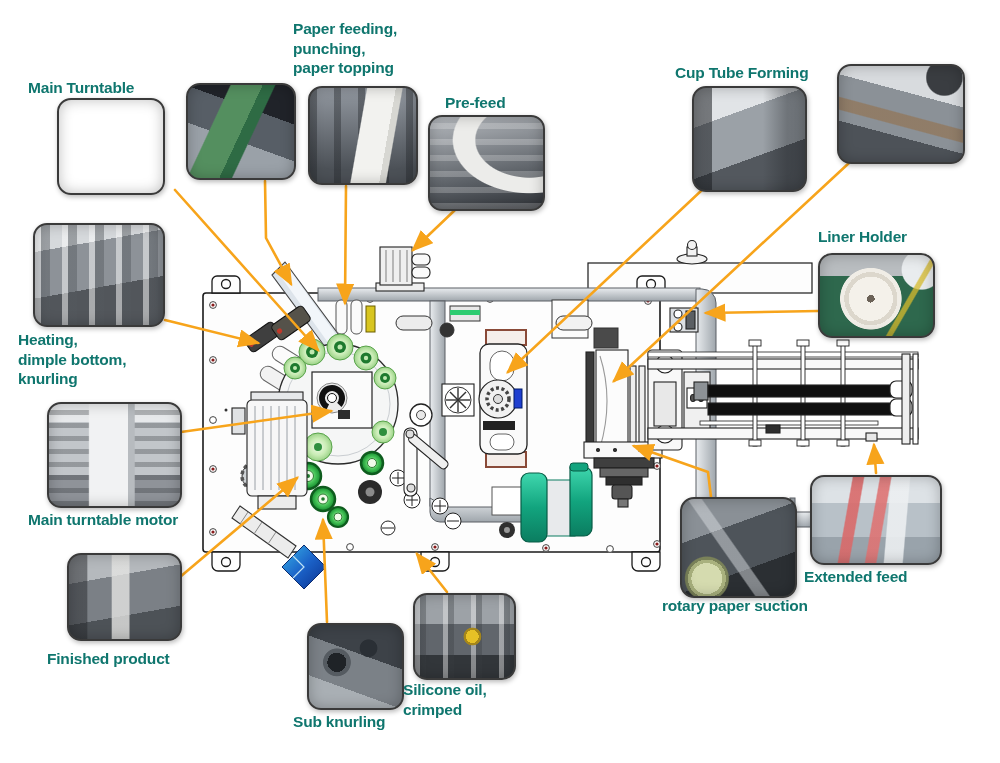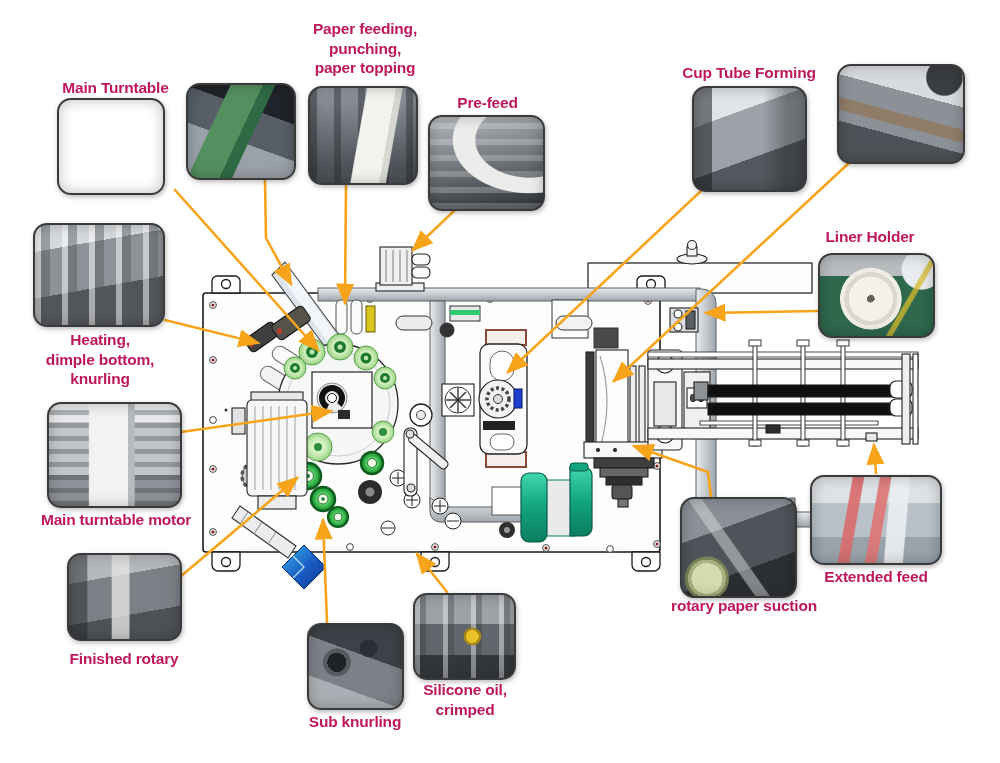--- a/index.html
+++ b/index.html
@@ -1,22 +1,22 @@
 <!DOCTYPE html>
 <html><head>
 <meta charset="utf-8">
 <style>
   html,body{margin:0;padding:0;background:#fff;}
   #stage{position:relative;width:1000px;height:763px;background:#fff;overflow:hidden;
          font-family:"Liberation Sans",sans-serif;}
   #machine-svg{position:absolute;left:0;top:0;z-index:1;}
   .ph{position:absolute;z-index:2;border:2px solid #3a3a3a;border-radius:14px;box-sizing:border-box;
       box-shadow:1px 2px 5px rgba(0,0,0,.28), inset 0 0 14px rgba(0,0,0,.25);}
-  .lbl{position:absolute;z-index:3;font-weight:bold;font-size:15.5px;line-height:1.26;color:#be185d;
-       text-align:center;white-space:pre-line;letter-spacing:-0.2px;}
+  .lbl{position:absolute;z-index:3;font-weight:bold;font-size:15.5px;line-height:1.26;color:#0f766e;
+       white-space:pre-line;letter-spacing:-0.2px;}
   
   .ph-main-turntable{left:57px;top:98px;width:108px;height:97px;
     background:
 )     radial-gradient(circle at 72% 28%,rgba(240,242,244,.8) 0 7%,rgba(0,0,0,0) 8%),
       repeating-linear-gradient(90deg,rgba(255,255,255,.30) 0 9px,rgba(0,0,0,0) 9px 20px,rgba(20,22,25,.35) 20px 27px),
       linear-gradient(168deg,#c7cbd0 0%,#6d7279 55%,#26292d 100%);}
   .ph-waste-paper-channel{left:186px;top:83px;width:110px;height:97px;
     background:
       linear-gradient(115deg,rgba(0,0,0,0) 28%,#548f5f 29% 50%,#2e6b44 50% 58%,rgba(0,0,0,0) 59%),
       linear-gradient(200deg,#202329 0 30%,#575e66 30% 58%,#9aa1a8 58% 100%);}
@@ -504,20 +504,20 @@
 <div class="lbl lb-paper-feeding">Paper feeding,
 punching,
 paper topping</div>
 <div class="lbl lb-pre-feed">Pre-feed</div>
 <div class="lbl lb-cup-tube-forming">Cup Tube Forming</div>
 <div class="lbl lb-liner-holder">Liner Holder</div>
 <div class="lbl lb-heating">Heating,
 dimple bottom,
 knurling</div>
 <div class="lbl lb-main-turntable-motor">Main turntable motor</div>
-<div class="lbl lb-finished-product">Finished rotary</div>
+<div class="lbl lb-finished-product">Finished product</div>
 <div class="lbl lb-sub-turntable">Sub knurling</div>
 <div class="lbl lb-silicone-oil">Silicone oil,
 crimped</div>
 <div class="lbl lb-rotary-paper-suction">rotary paper suction</div>
 <div class="lbl lb-extended-feed">Extended feed</div>
 
 </div>
 
 </body></html>

